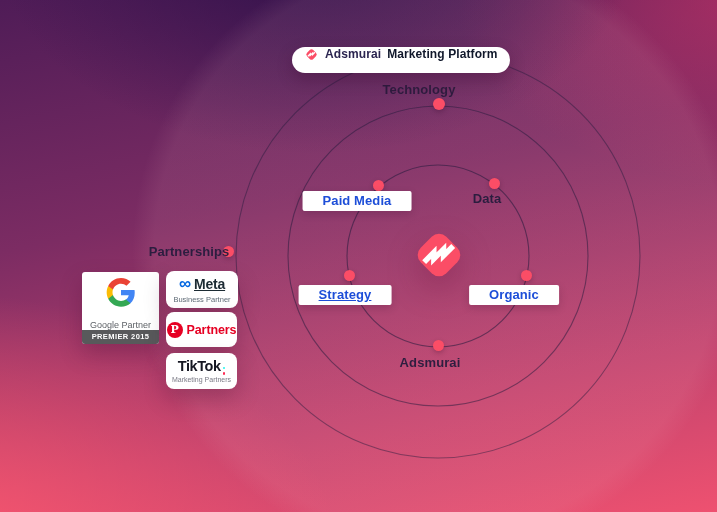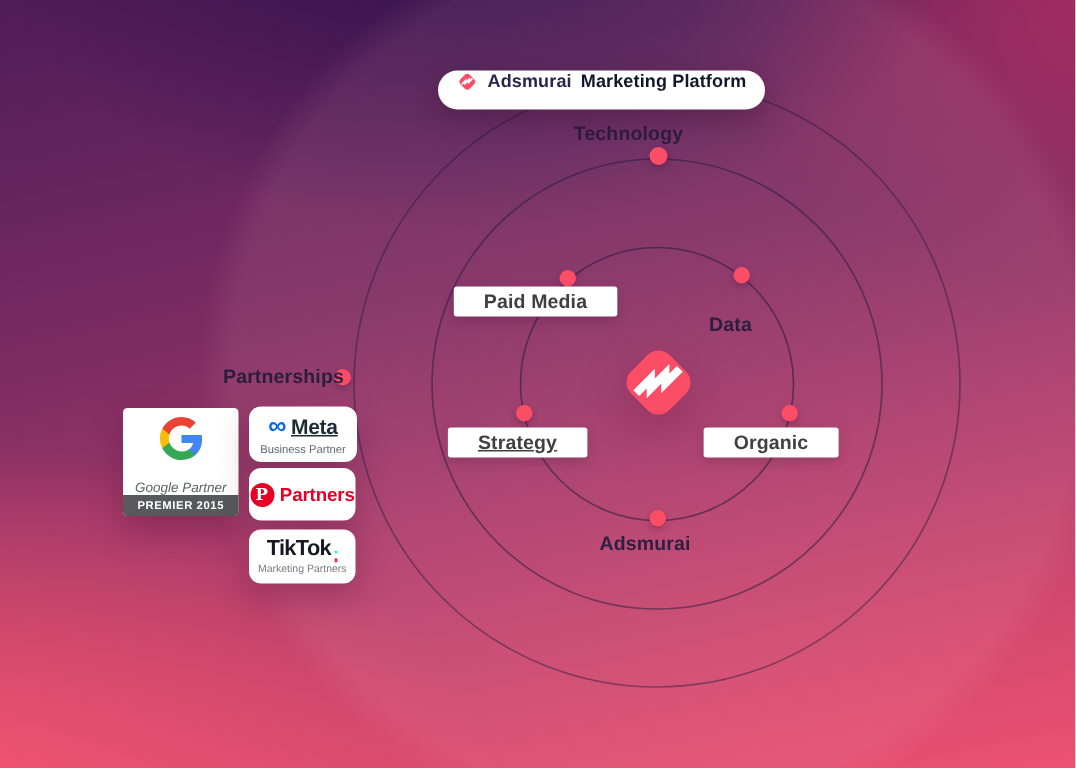--- a/index.html
+++ b/index.html
@@ -28,27 +28,27 @@
   .n-strat-dot{left:344px;top:270px;}
   .n-org-dot{left:521px;top:270px;}
   .n-crea-dot{left:433px;top:340px;}
   .n-part-dot{left:223px;top:246px;}
   .orbit-label{
     position:absolute;transform:translate(-50%,-50%);
     font-size:13px;font-weight:600;color:#241b3c;letter-spacing:0.1px;
     white-space:nowrap;opacity:0.93;
   }
   .orbit-label.boxed{
-    background:#ffffff;color:#404040;opacity:1;
+    background:#ffffff;color:#1d4ed8;opacity:1;
     padding:2px 20px 3px;border-radius:2px;
     box-shadow:0 3px 8px rgba(40,8,40,0.18);
   }
   .n-tech-label{left:419px;top:89px;color:#1f1736;opacity:0.8;}
   .n-paid-label{left:357px;top:201px;}
-  .n-data-label{left:487px;top:216px;}
+  .n-data-label{left:487px;top:198px;}
   .n-strat-label{left:345px;top:295px;text-decoration:underline;}
   .n-org-label{left:514px;top:295px;}
   .n-crea-label{left:430px;top:362px;}
   .n-part-label{left:189px;top:251px;}
 
   .center-logo{position:absolute;left:408px;top:224px;filter:drop-shadow(0 12px 16px rgba(110,15,55,0.35));}
 
   .pill{
     position:absolute;left:292px;top:47px;height:26px;
     background:#ffffff;border-radius:14px;
@@ -57,21 +57,21 @@
   }
   .pill .brand{font-size:12px;font-weight:800;color:#2B2550;letter-spacing:0.1px;}
   .pill .product{font-size:12px;font-weight:800;color:#0f172a;letter-spacing:0.1px;}
 
   .card{
     position:absolute;background:#ffffff;
     box-shadow:0 10px 22px rgba(70,10,45,0.28);
     display:flex;flex-direction:column;align-items:center;justify-content:center;
   }
   .google-card{left:82px;top:272px;width:77px;height:72px;border-radius:3px;justify-content:flex-start;padding-top:6px;box-sizing:border-box;}
-  .google-name{font-size:9px;color:#5f6368;margin-top:13px;font-style:italic;}
+  .google-name{font-size:9px;color:#5f6368;margin-top:13px;}
   .google-band{
     margin-top:auto;width:100%;height:15px;background:#58595B;
     display:flex;align-items:center;justify-content:center;
     color:#ffffff;font-size:7.5px;font-weight:700;letter-spacing:0.4px;
     border-radius:0 0 3px 3px;
   }
   .meta-card{left:166px;top:271px;width:72px;height:37px;border-radius:8px;}
   .meta-row{display:flex;align-items:center;gap:3px;line-height:1;}
   .meta-infinity{color:#0668E1;font-size:17px;font-weight:700;transform:translateY(-1px);}
   .meta-word{font-size:14px;font-weight:700;color:#1c2b33;letter-spacing:-0.2px;text-decoration:underline;}

